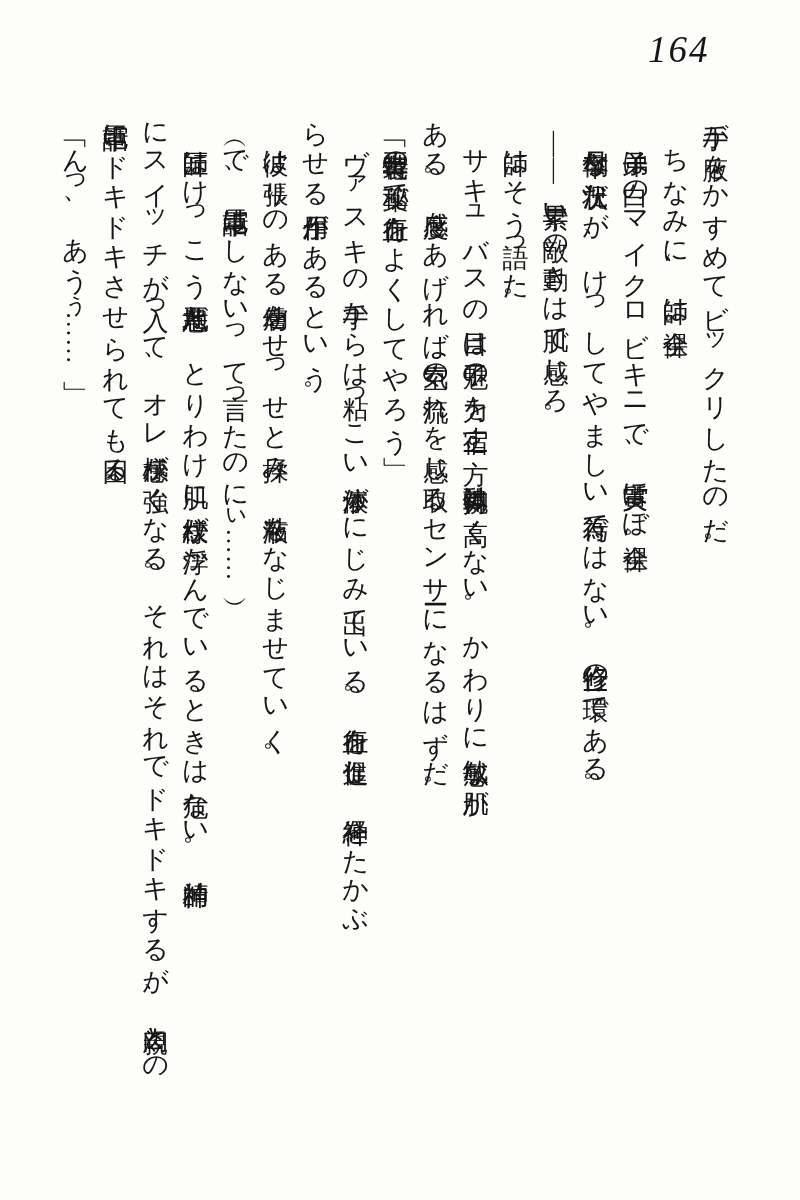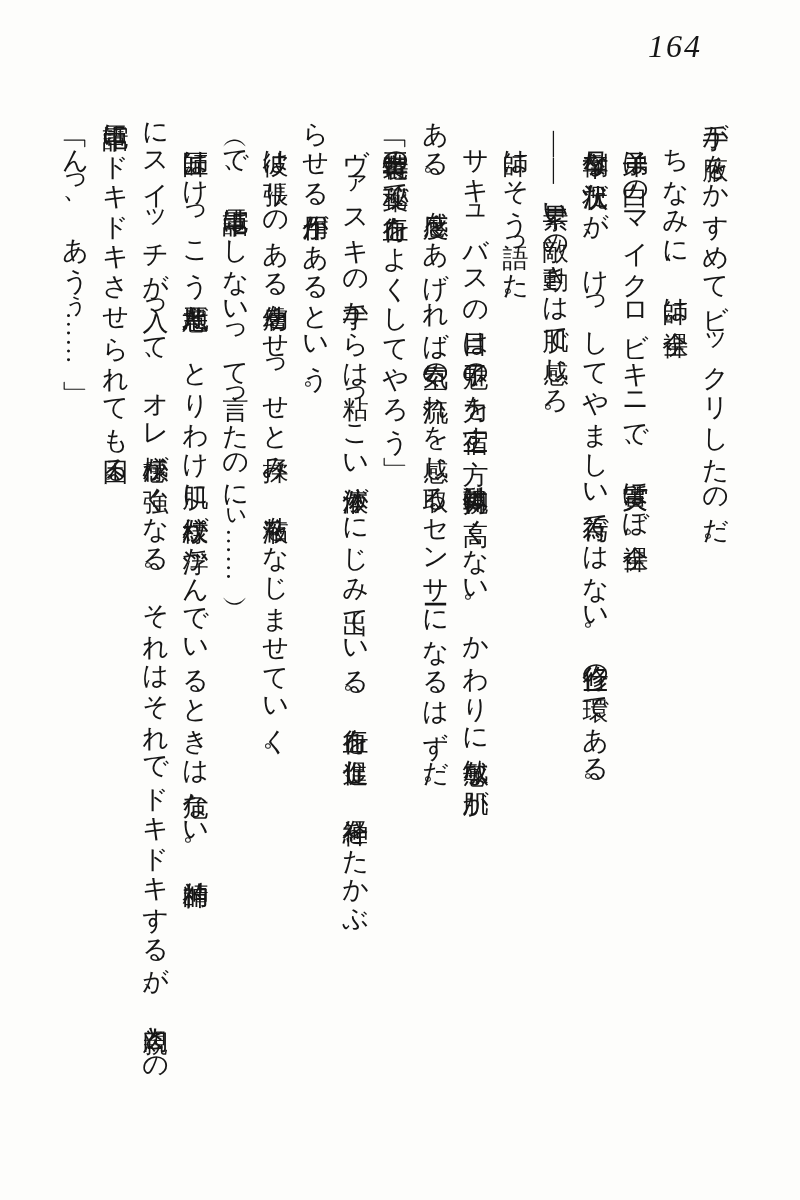--- a/index.html
+++ b/index.html
@@ -16,21 +16,21 @@
     position: relative;
     width: 800px;
     height: 1200px;
     box-sizing: border-box;
   }
   .page-number {
     position: absolute;
     top: 28px;
     left: 648px;
     width: 60px;
-    font-size: 32px;
+    font-size: 37px;
     font-style: italic;
     letter-spacing: 2px;
     text-align: left;
   }
   .text-block {
     position: absolute;
     top: 104px;
     right: 65px;
     height: 1018px;
     writing-mode: vertical-rl;

